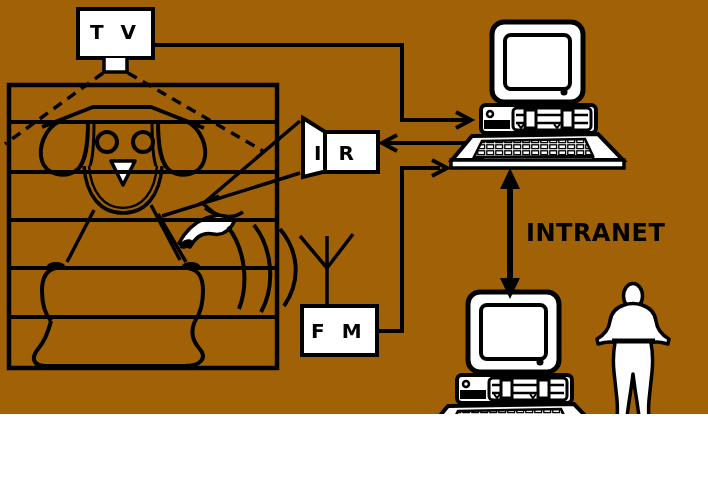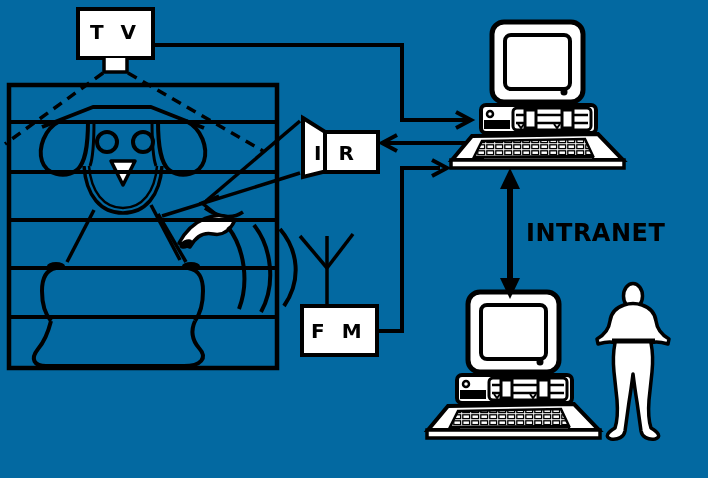--- a/index.html
+++ b/index.html
@@ -1,19 +1,19 @@
 <!DOCTYPE html>
 <html><head>
 <meta charset="utf-8">
 <style>
   html,body{margin:0;padding:0;background:#ffffff;}
   .canvas{
     position:relative;
-    width:708px;height:478px;
-    background:#0369a1;
+    width:708px;height:414px;
+    background:#a16207;
     overflow:hidden;
     font-family:"DejaVu Sans", sans-serif;
   }
   svg{display:block;}
   text{
     font-family:"DejaVu Sans","Liberation Sans",sans-serif;
     font-weight:bold;
     fill:#000000;
   }
   .box-label{font-size:20px;letter-spacing:5px;}

